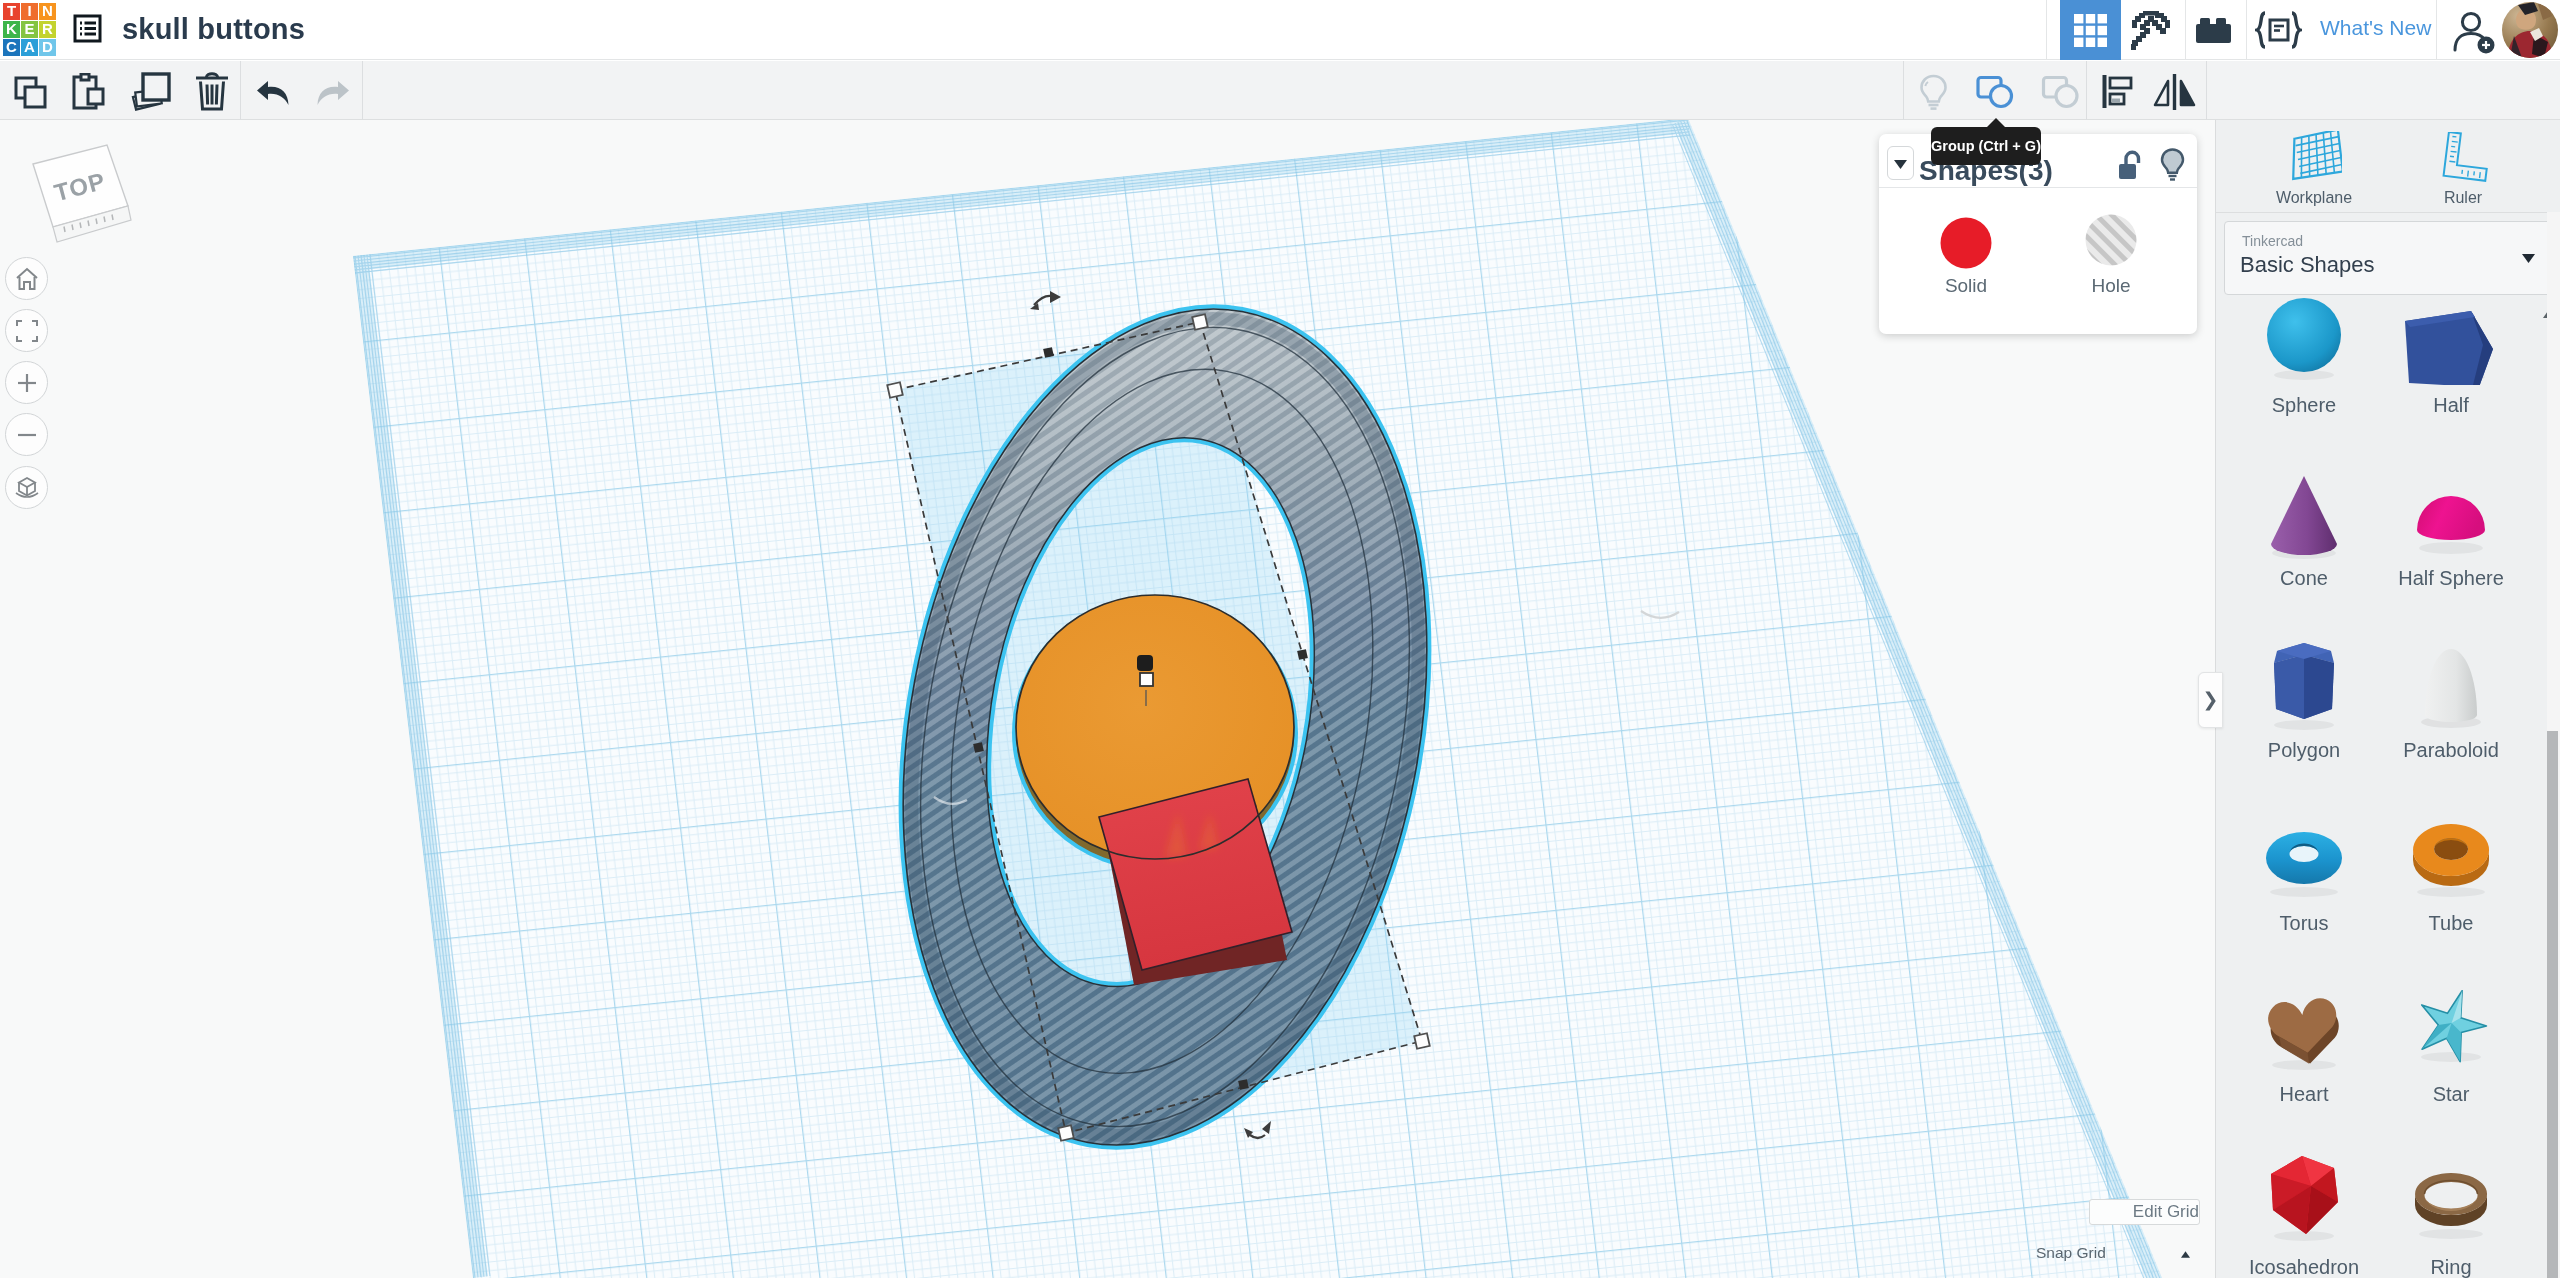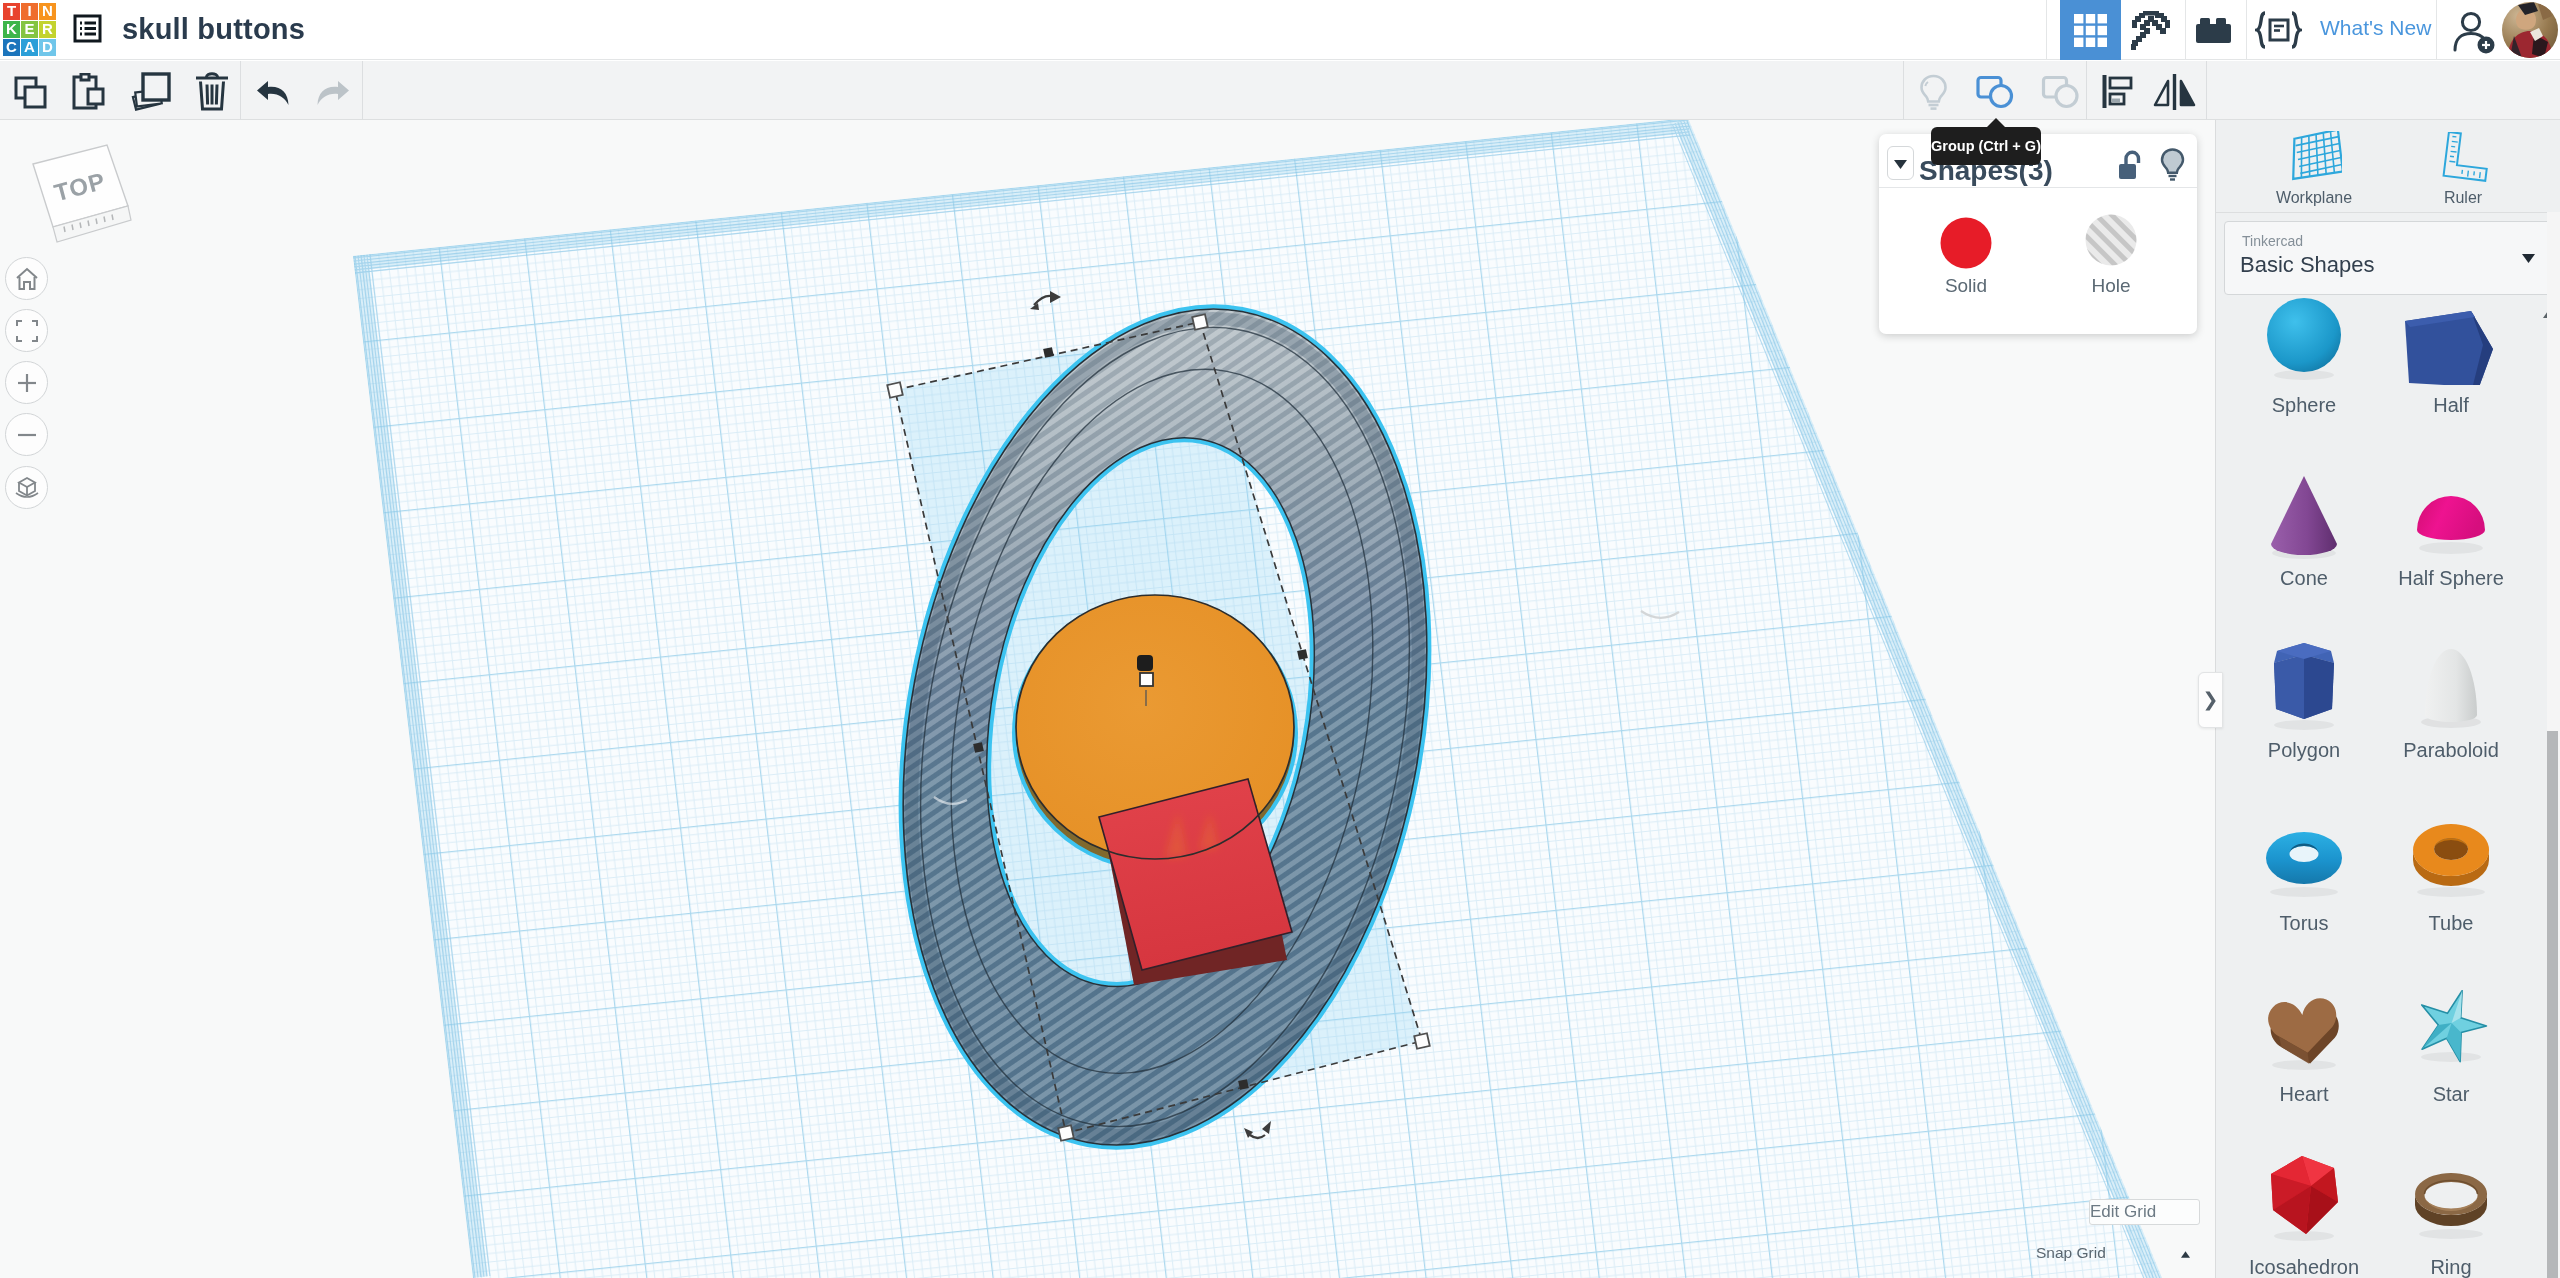--- a/index.html
+++ b/index.html
@@ -392,21 +392,21 @@
   </svg>
   <svg class="abs" style="left:13px;top:474px" width="28" height="28" viewBox="0 0 28 28">
     <g fill="none" stroke="#82878b" stroke-width="1.8">
       <path d="M14 4 L22 8.5 L14 13 L6 8.5 Z"></path>
       <path d="M6 8.5 L6 17 L14 21.5 L22 17 L22 8.5"></path>
       <line x1="14" y1="13" x2="14" y2="21.5"></line>
       <path d="M3 19 Q14 27 25 19" stroke-width="1.6"></path>
     </g>
   </svg>
 
-  <div class="abs" style="left:2089px;top:1199px;width:111px;height:26px;background:#fcfdfd;border:1px solid #d7dadb;border-radius:3px;color:#6c7a84;font-size:17px;text-align:left;line-height:24px;">Edit Grid</div>
+  <div class="abs" style="left:2089px;top:1199px;width:111px;height:26px;background:#fcfdfd;border:1px solid #d7dadb;border-radius:3px;color:#6c7a84;font-size:17px;text-align:right;line-height:24px;">Edit Grid</div>
   <div class="abs" style="left:2036px;top:1244px;font-size:15.5px;color:#5a6771;">Snap Grid</div>
   <div class="abs" style="left:2112px;top:1286px;width:88px;height:18px;background:#22c55e;border:1px solid #d7dadb;border-radius:3px;color:#4a5760;font-size:16px;line-height:28px;padding-left:10px;">1.0 mm</div>
   <svg class="abs" style="left:2181px;top:1251px" width="9" height="7" viewBox="0 0 14 10">
       <path d="M7 0 L14 10 L0 10 Z" fill="#2d3a44"></path>
     </svg>
 
   <div class="abs" style="left:2198px;top:672px;width:25px;height:56px;background:#fdfdfd;border:1px solid #e2e4e5;border-radius:6px 0 0 6px;box-shadow:0 1px 3px rgba(0,0,0,0.08);z-index:6;color:#3e4a52;font-size:19px;line-height:54px;text-align:center;color:#55606a;">❯</div>
   <div id="sidebar">
 
     <svg class="abs" style="left:70px;top:11px" width="56" height="52" viewBox="0 0 56 52">

